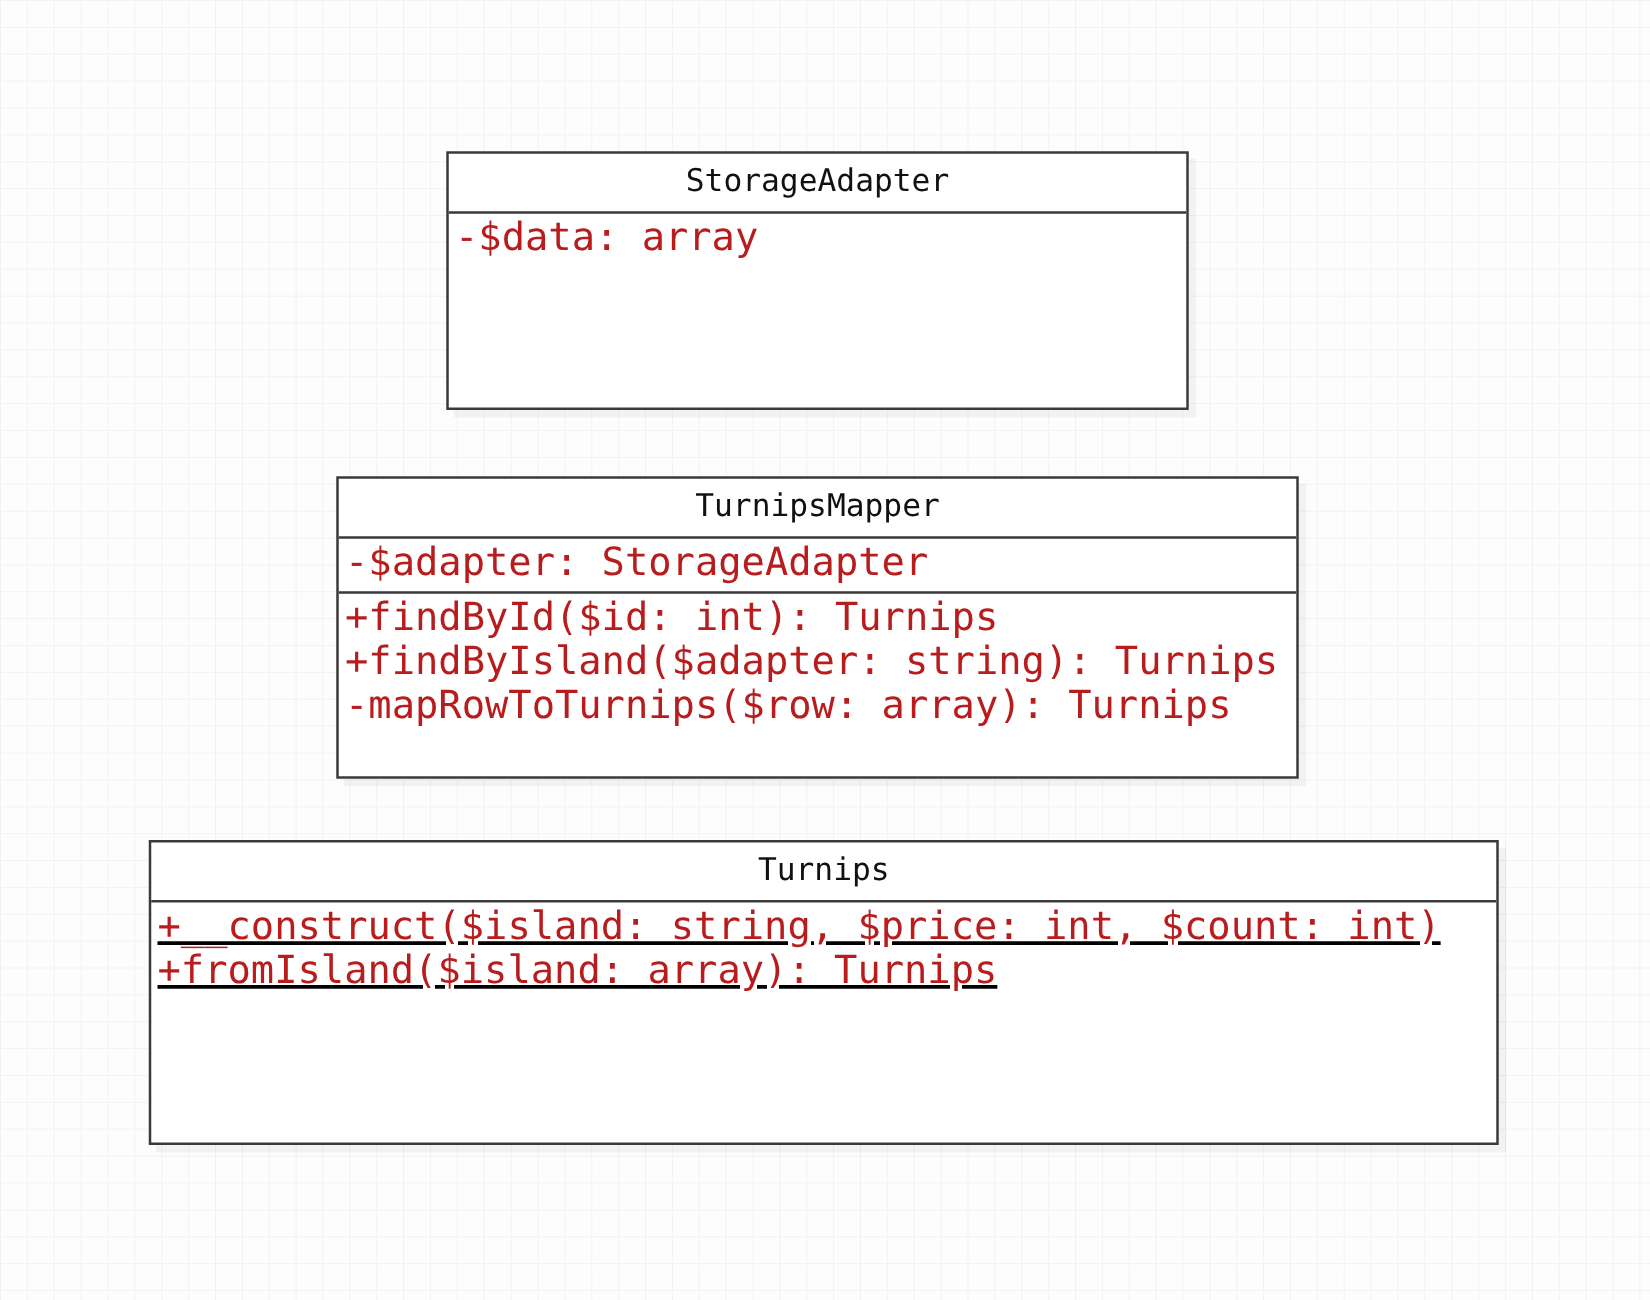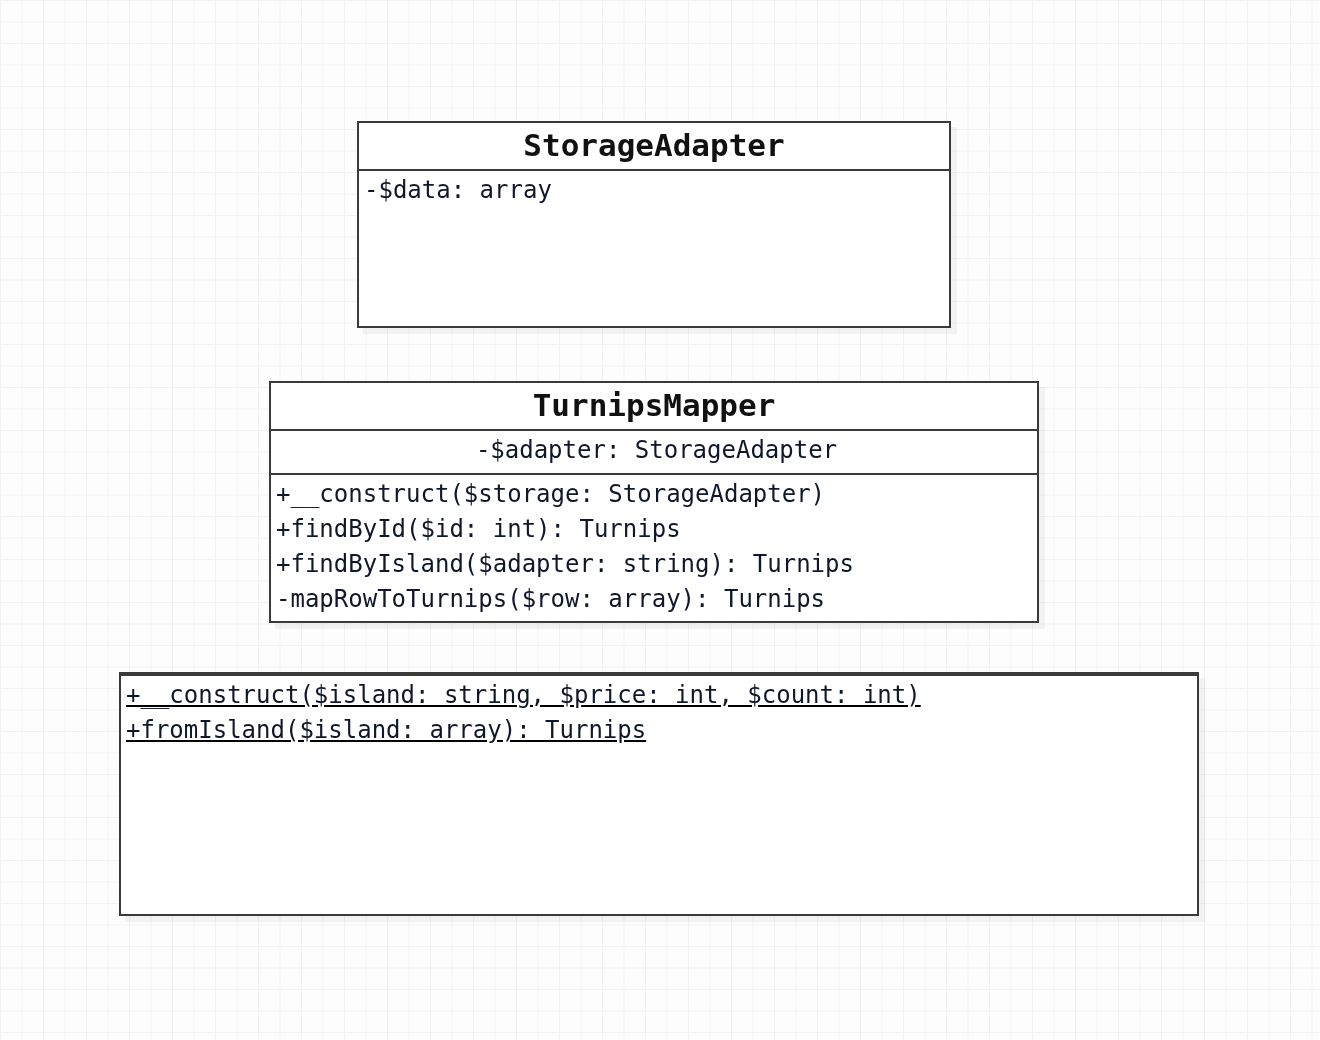--- a/index.html
+++ b/index.html
@@ -34,51 +34,51 @@
     box-sizing: border-box;
     background: #ffffff;
     border: 2px solid #3a3a3a;
     box-shadow: 6px 6px 0 0 rgba(0, 0, 0, 0.045);
   }
 
   .class-title {
     box-sizing: border-box;
     text-align: center;
     font-family: "DejaVu Sans Mono", "Liberation Mono", monospace;
-    font-weight: bold;
-    font-size: 31px;
+    font-weight: normal;
+    font-size: 25px;
     line-height: 44px;
     height: 46px;
     color: #111111;
     white-space: pre;
     letter-spacing: 0px;
   }
 
   .class-section {
     box-sizing: border-box;
     border-top: 2px solid #3a3a3a;
     padding: 2px 0 2px 5px;
   }
 
   .member-line {
     font-family: "DejaVu Sans Mono", "Liberation Mono", monospace;
-    font-size: 24px;
+    font-size: 31px;
     line-height: 35px;
-    color: #0f172a;
+    color: #b91c1c;
     white-space: pre;
     letter-spacing: 0px;
   }
 
   
   .box-storage-adapter { left: 357px;  top: 121px; width: 594px;  height: 207px; }
   .box-storage-adapter .sec-attrs   { height: 44px; }
   .box-storage-adapter .sec-methods { height: 113px; }
 
   .box-turnips-mapper  { left: 269px;  top: 381px; width: 770px;  height: 242px; }
-  .box-turnips-mapper .sec-attrs   { height: 44px; text-align: center; }
+  .box-turnips-mapper .sec-attrs   { height: 44px; }
   .box-turnips-mapper .sec-methods { height: 148px; }
 
   .box-turnips         { left: 119px;  top: 672px; width: 1080px; height: 244px; }
   .box-turnips .sec-attrs   { height: 114px; }
   .box-turnips .sec-methods { height: 65px; text-decoration: underline; }
 </style>
 </head>
 <body>
 
 <div id="canvas">
@@ -89,27 +89,27 @@
       <div class="member-line">-$data: array</div>
     </div>
   </div>
 
   <div class="uml-class box-turnips-mapper">
     <div class="class-title">TurnipsMapper</div>
     <div class="class-section sec-attrs">
       <div class="member-line">-$adapter: StorageAdapter</div>
     </div>
     <div class="class-section sec-methods">
-      <div class="member-line">+__construct($storage: StorageAdapter)</div>
       <div class="member-line">+findById($id: int): Turnips</div>
       <div class="member-line">+findByIsland($adapter: string): Turnips</div>
       <div class="member-line">-mapRowToTurnips($row: array): Turnips</div>
     </div>
   </div>
 
   <div class="uml-class box-turnips">
+    <div class="class-title">Turnips</div>
     <div class="class-section sec-methods">
       <div class="member-line">+__construct($island: string, $price: int, $count: int)</div>
       <div class="member-line">+fromIsland($island: array): Turnips</div>
     </div>
   </div>
 
 </div>
 
 </body></html>

